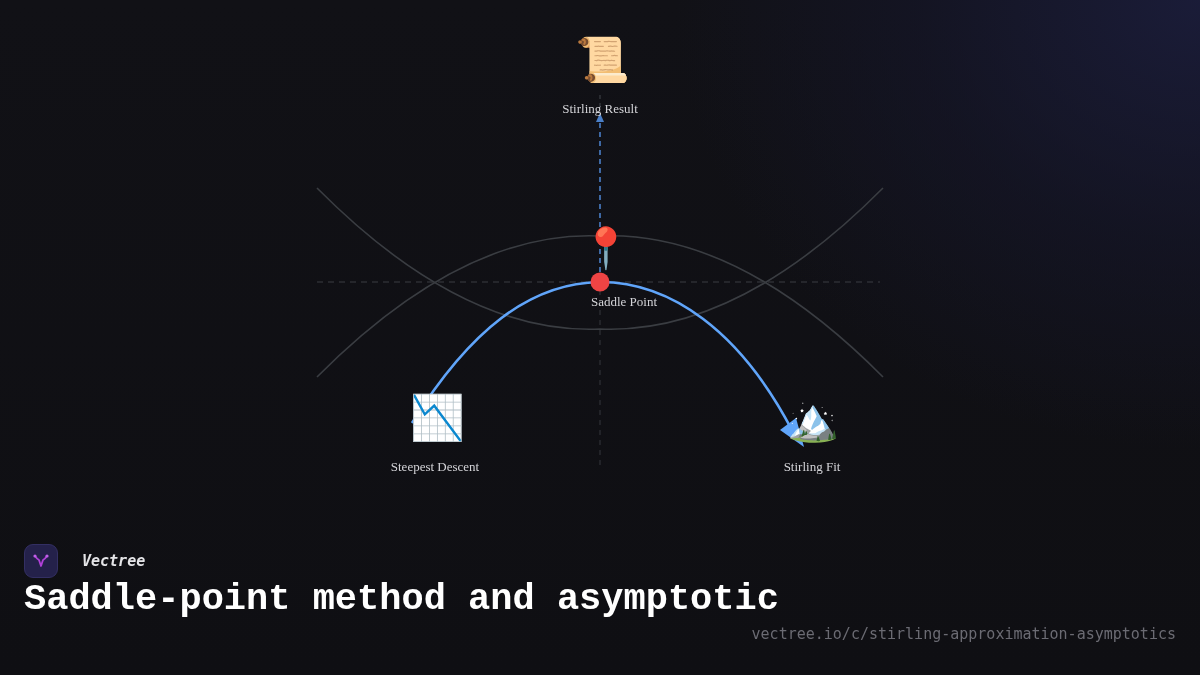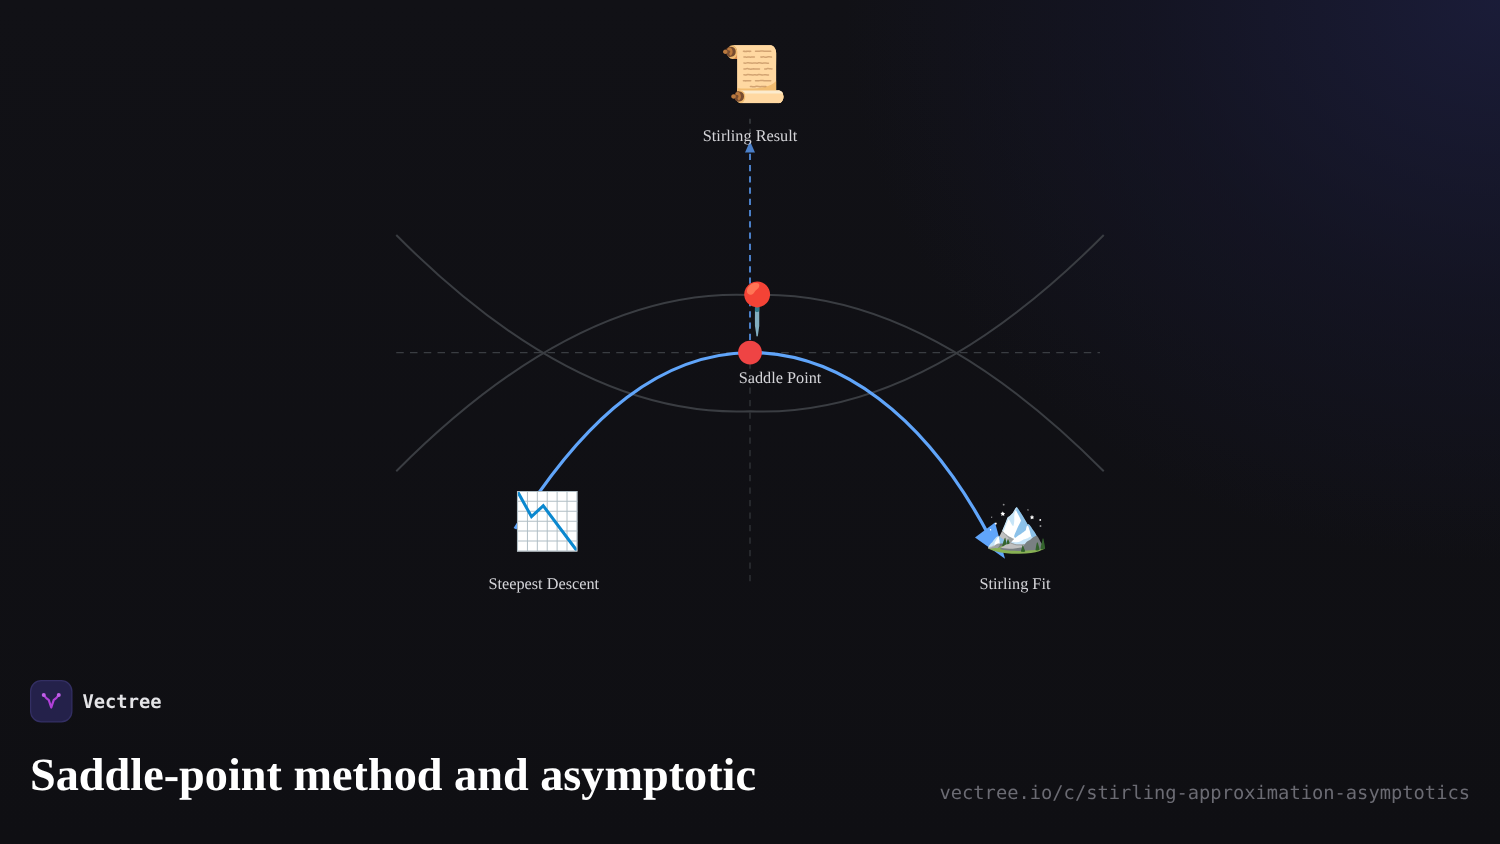--- a/index.html
+++ b/index.html
@@ -40,21 +40,22 @@
       position: absolute;
       transform: translate(-50%, -50%);
       line-height: 1;
     }
     .brand {
       position: absolute;
       left: 24px;
       top: 544px;
       display: flex;
       align-items: center;
-      gap: 8px;
+      gap: 24px;
+      font-style: italic;
     }
     .brand-logo {
       width: 34px;
       height: 34px;
       border-radius: 9px;
       background: #24214a;
       border: 1px solid #332f63;
       box-sizing: border-box;
       display: flex;
       align-items: center;
@@ -62,24 +63,24 @@
     }
     .brand-name {
       color: #e4e4e7;
       font-family: "DejaVu Sans Mono", "Liberation Mono", monospace;
       font-weight: bold;
       font-size: 15px;
     }
     .title {
       position: absolute;
       left: 24px;
-      top: 604px;
+      top: 582px;
       margin: 0;
       color: #ffffff;
-      font-family: Liberation Serif, serif;
+      font-family: Liberation Mono, monospace;
       font-weight: bold;
       font-size: 37px;
       line-height: 34px;
       letter-spacing: 0px;
     }
     .url {
       position: absolute;
       right: 24px;
       top: 625px;
       color: #6b6b73;

